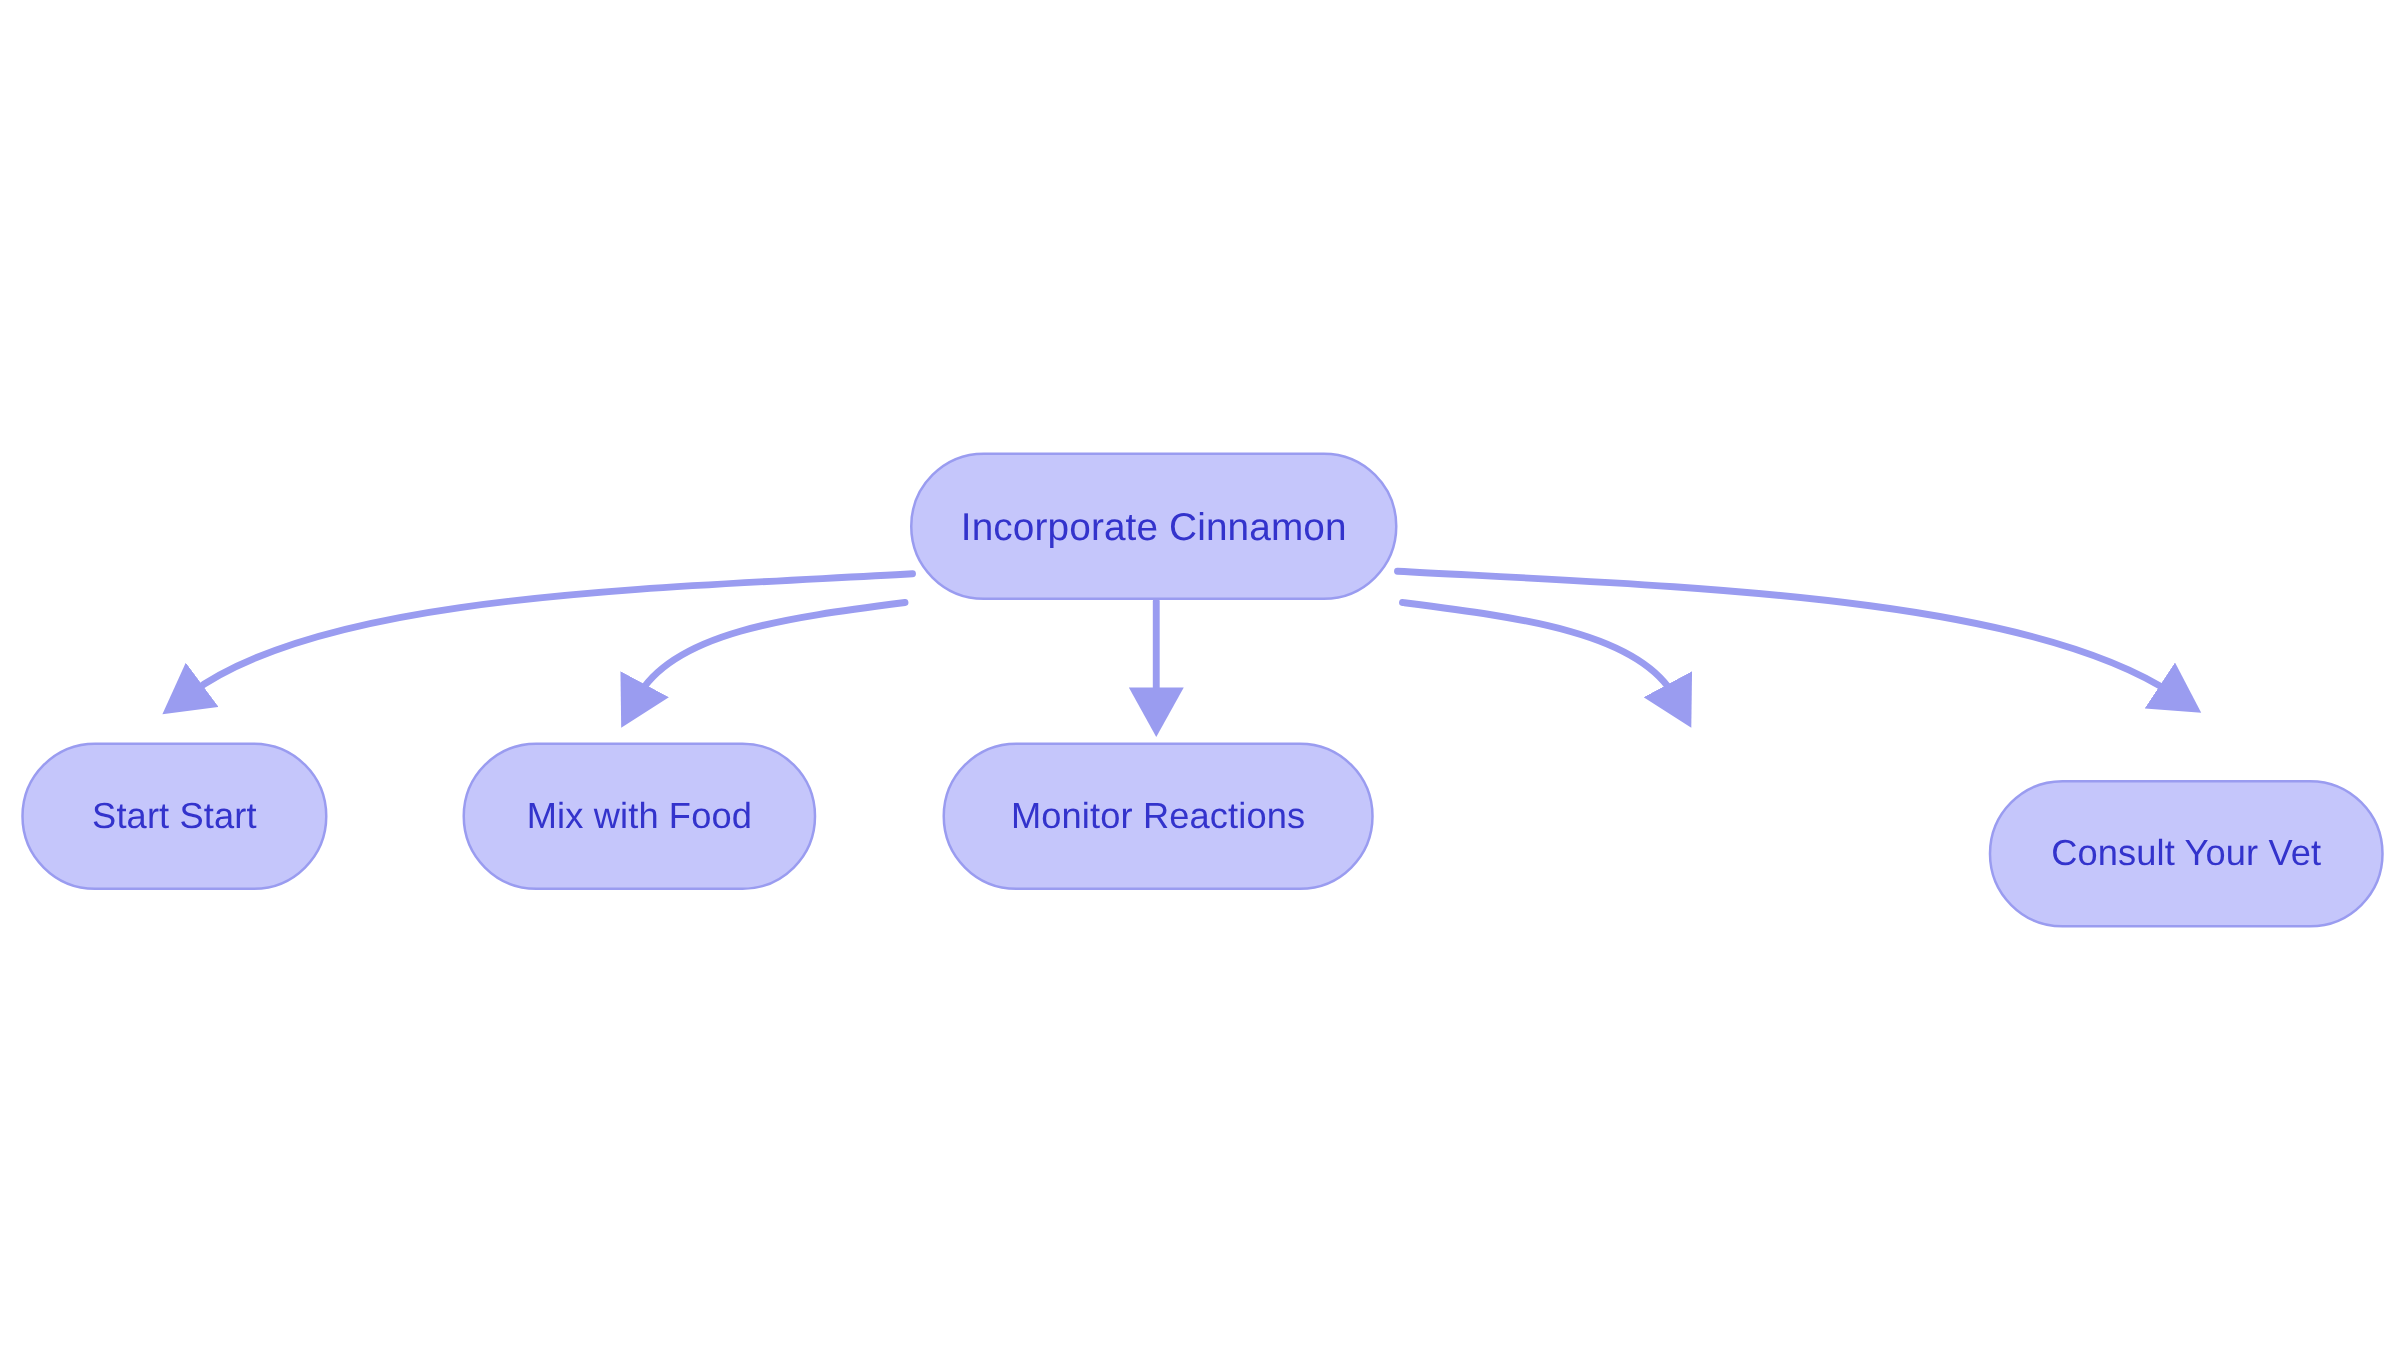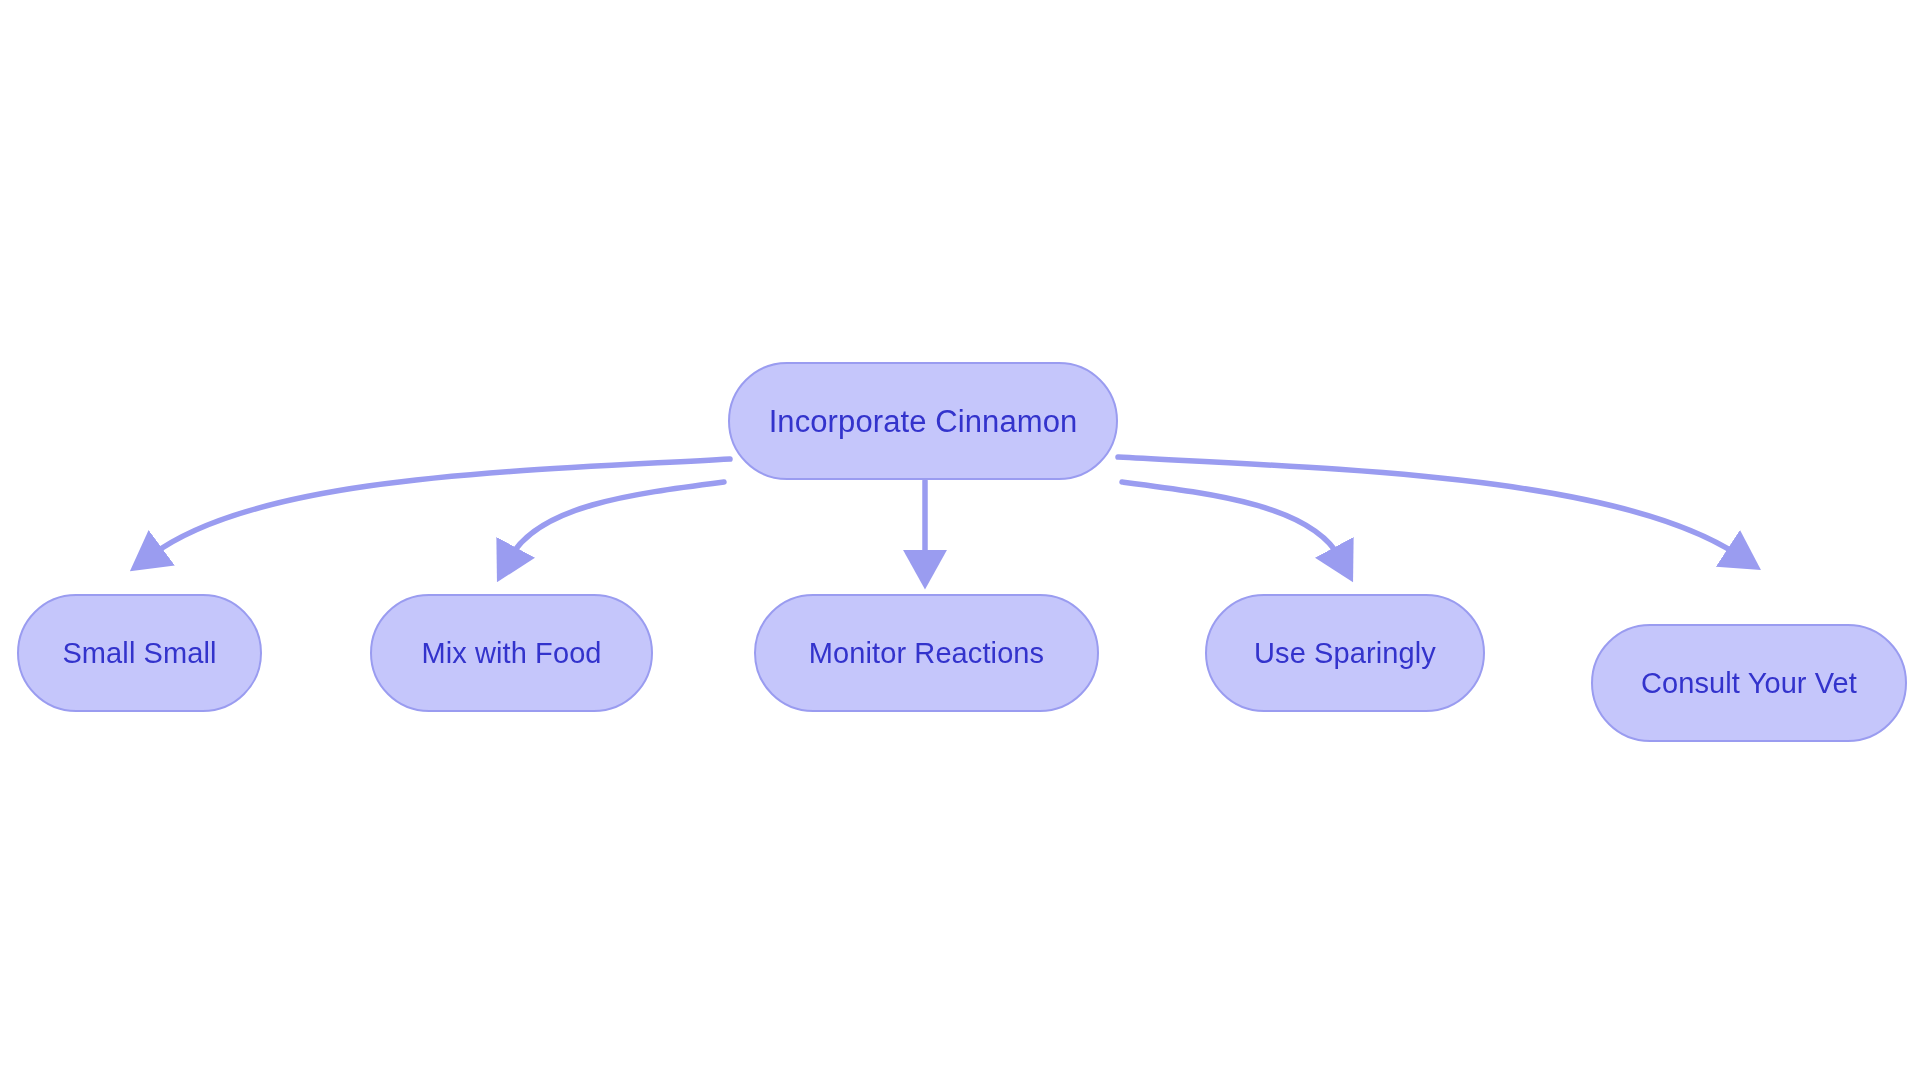--- a/index.html
+++ b/index.html
@@ -112,32 +112,29 @@
 
       <path d="M 1118 457 C 1340 469, 1618 476, 1738 555" marker-end="url(#arrowhead)"></path>
     </g>
   </svg>
 
   <div class="node node-root">
     <span class="node-label">Incorporate Cinnamon</span>
   </div>
 
   <div class="node node-c0">
-    <span class="node-label">Small Small</span>
+    <span class="node-label">Start Start</span>
   </div>
 
   <div class="node node-c1">
     <span class="node-label">Mix with Food</span>
   </div>
 
   <div class="node node-c2">
     <span class="node-label">Monitor Reactions</span>
   </div>
 
-  <div class="node node-c3">
-    <span class="node-label">Use Sparingly</span>
-  </div>
 
   <div class="node node-c4">
     <span class="node-label">Consult Your Vet</span>
   </div>
 
 </div>
 
 </body></html>

